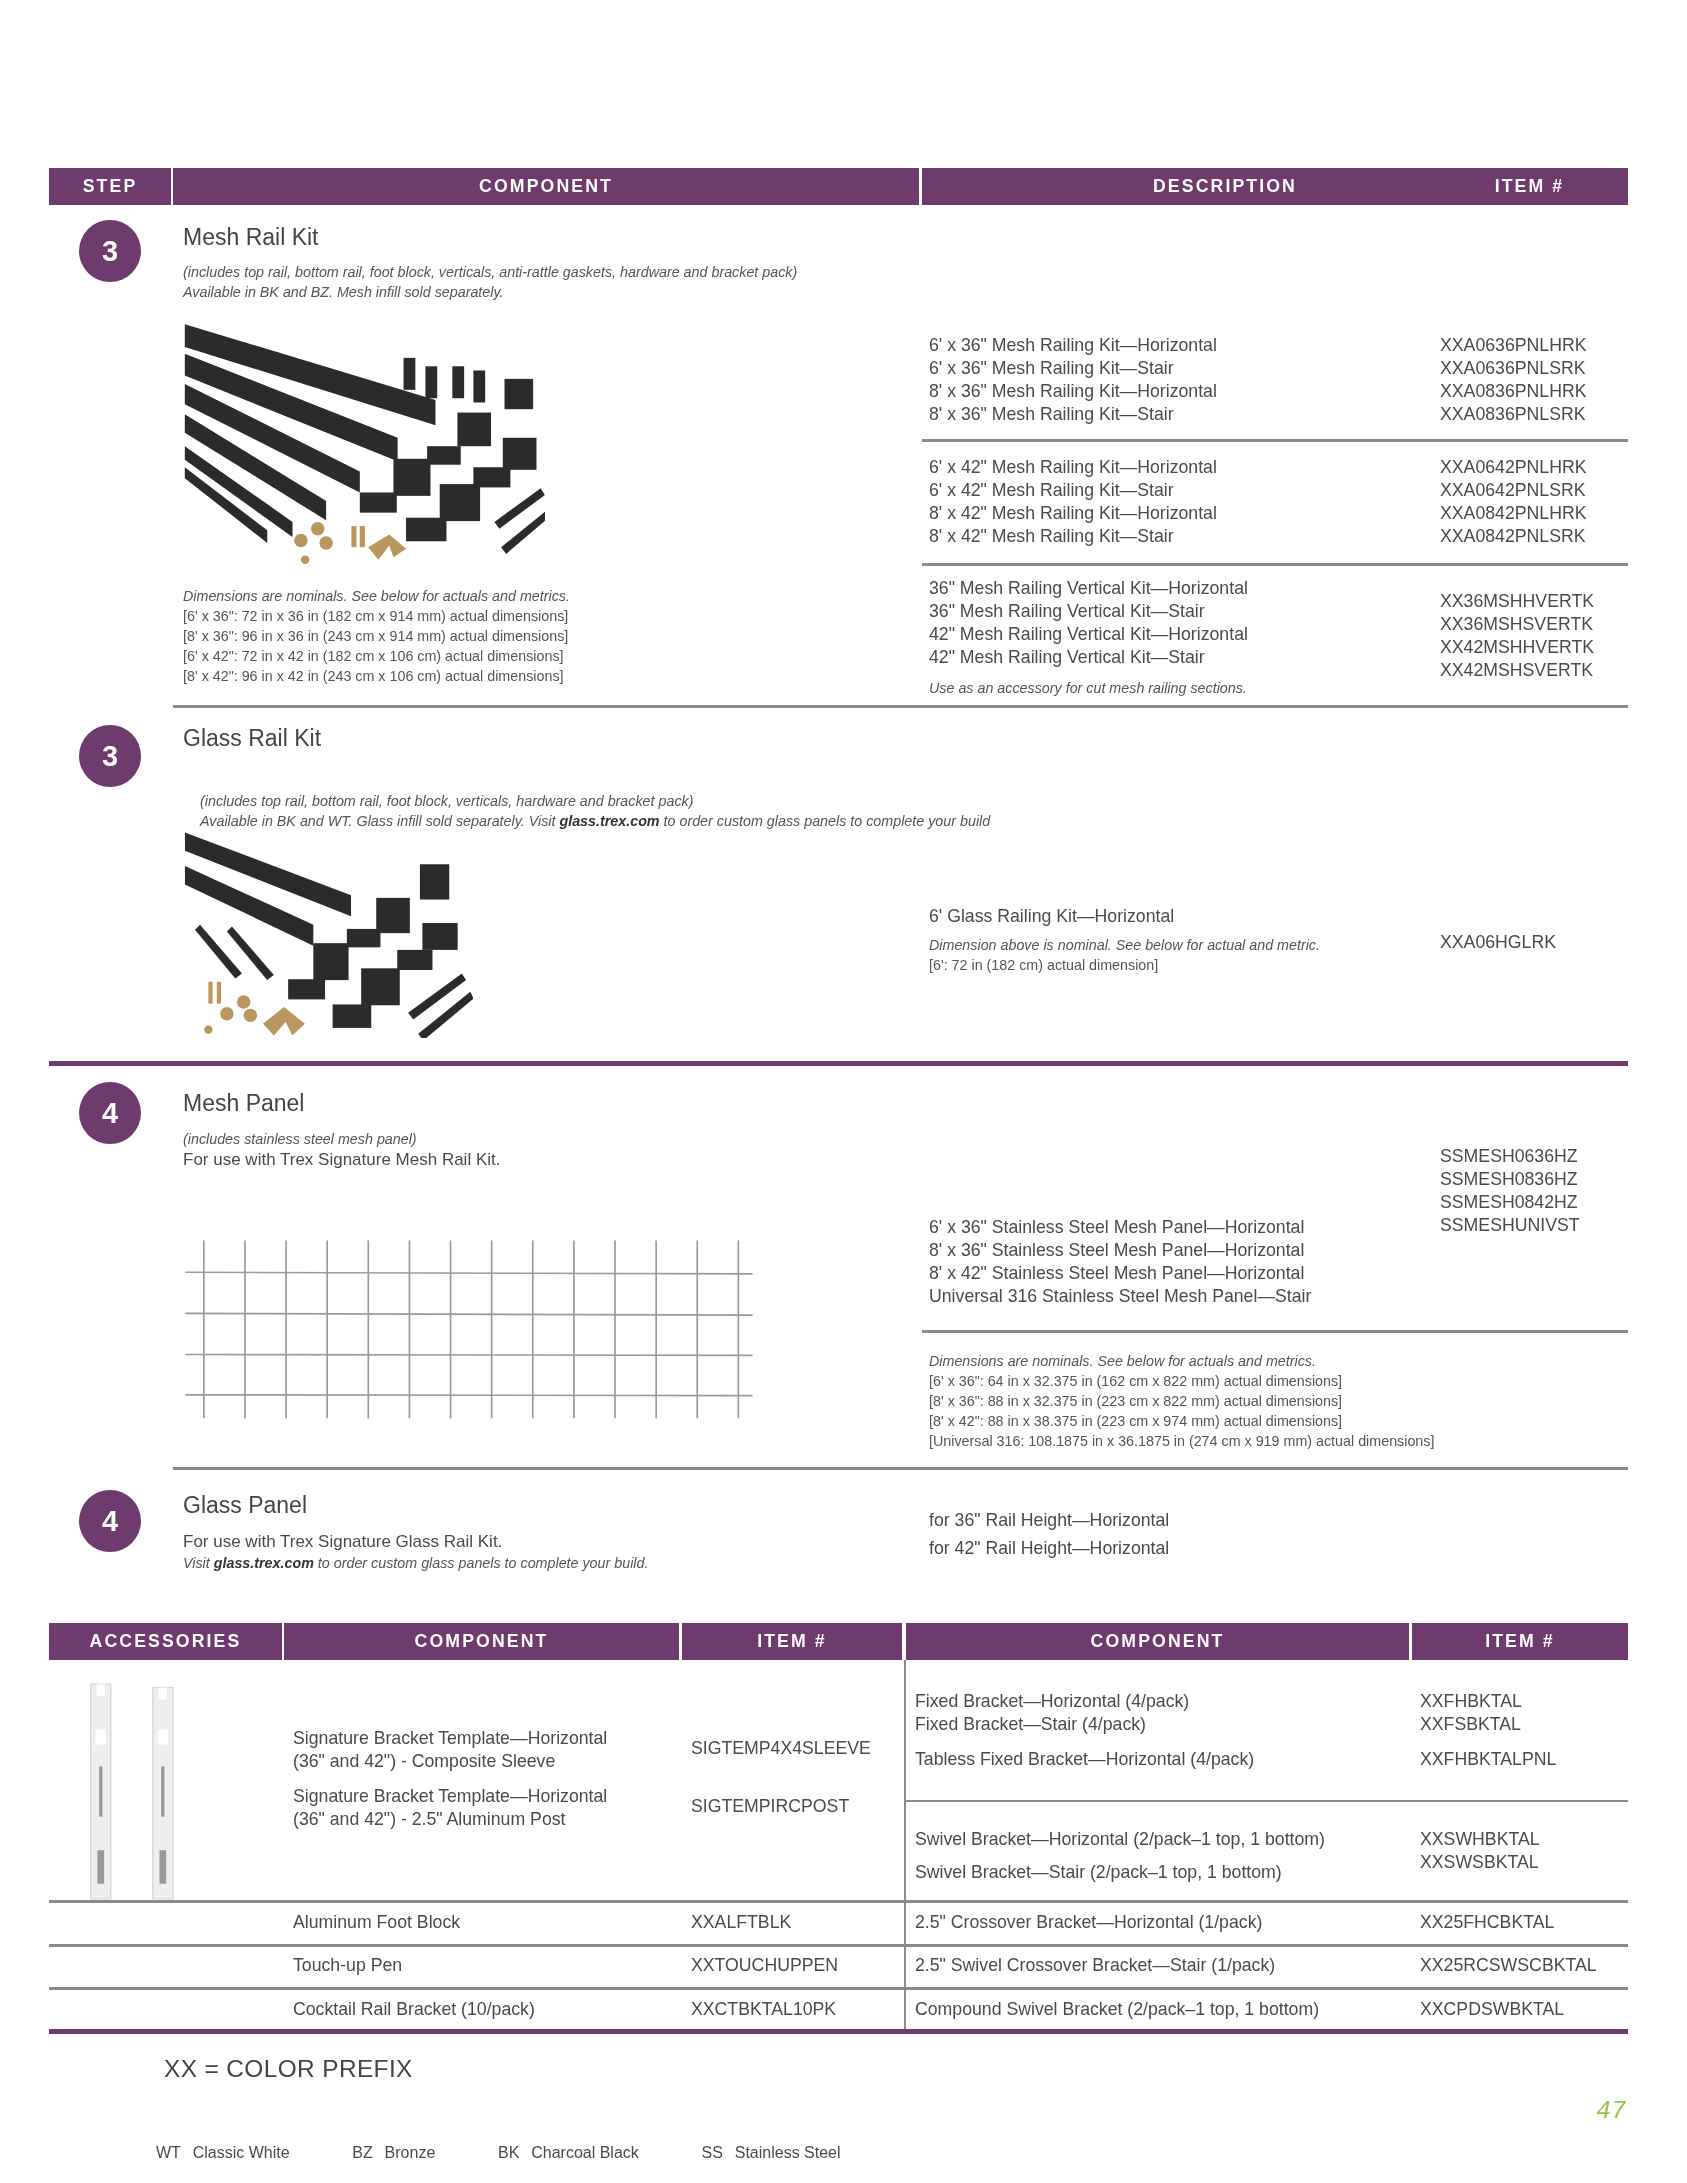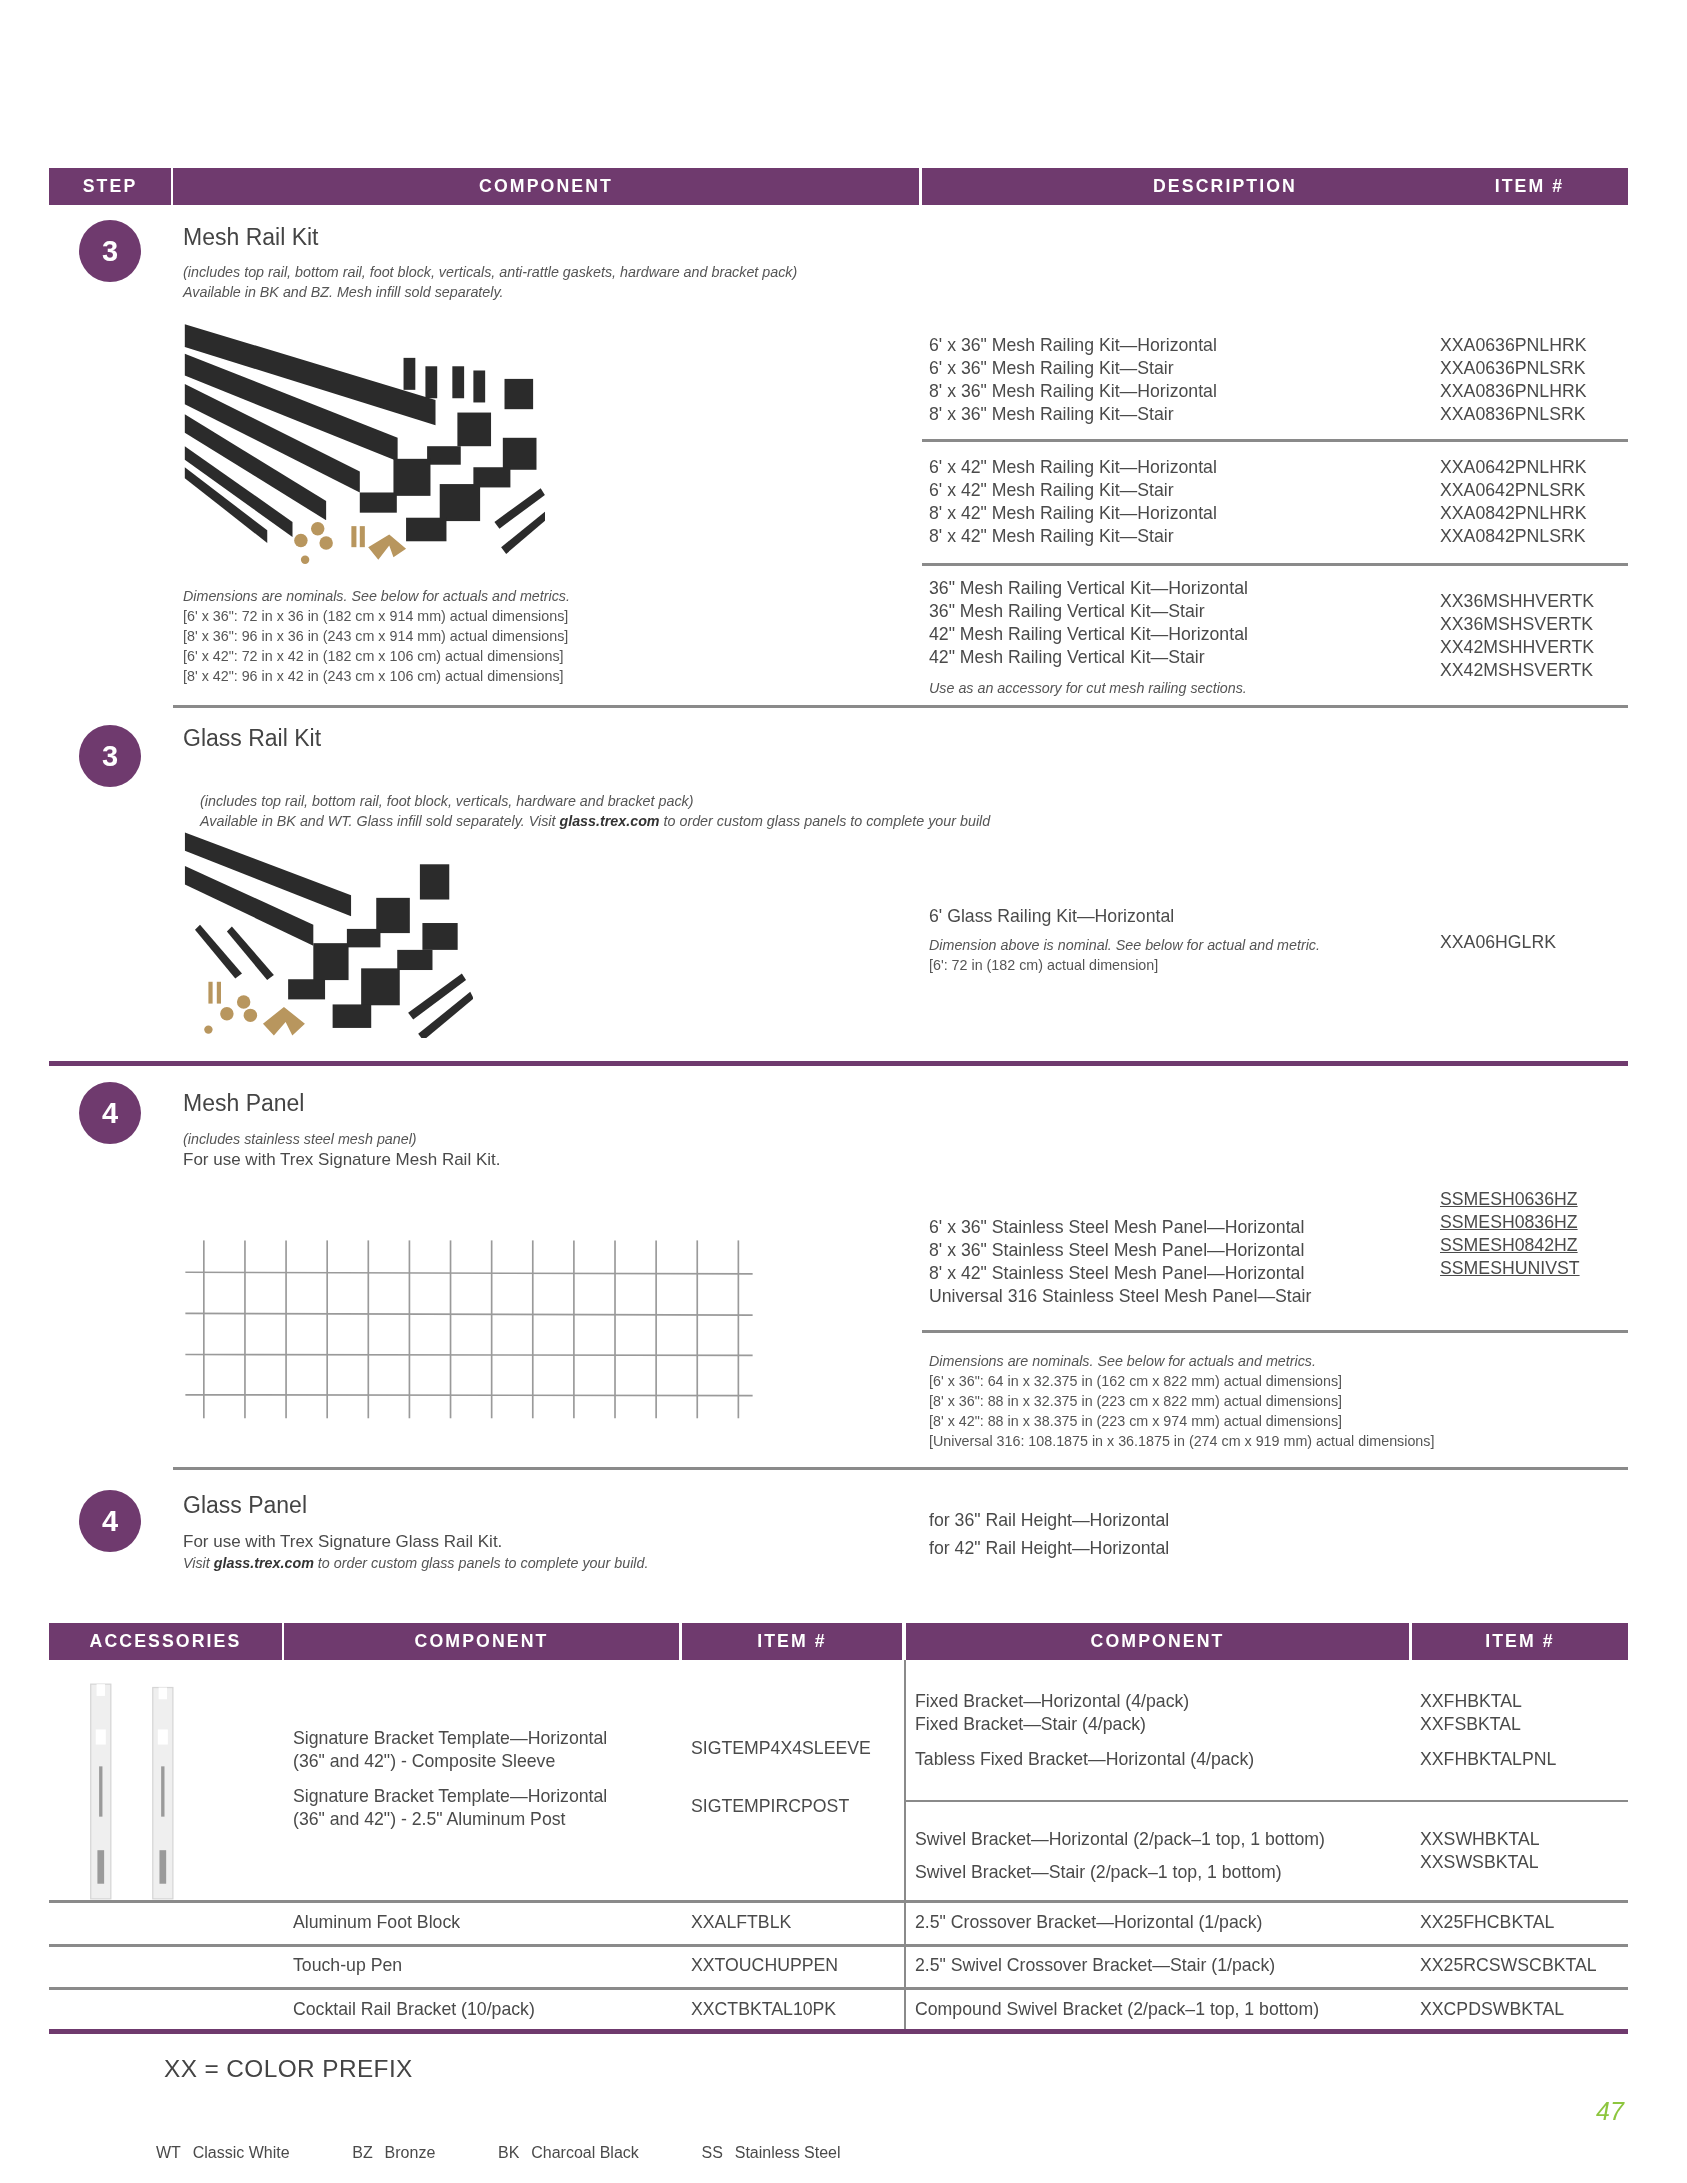--- a/index.html
+++ b/index.html
@@ -207,21 +207,21 @@
     </g>
   </svg>
 </div>
 
 <div class="list" style="left:929px;top:1216px;">
   <div>6' x 36" Stainless Steel Mesh Panel—Horizontal</div>
   <div>8' x 36" Stainless Steel Mesh Panel—Horizontal</div>
   <div>8' x 42" Stainless Steel Mesh Panel—Horizontal</div>
   <div>Universal 316 Stainless Steel Mesh Panel—Stair</div>
 </div>
-<div class="list" style="left:1440px;top:1188px;text-decoration:underline;">
+<div class="list" style="left:1440px;top:1145px;">
   <div>SSMESH0636HZ</div>
   <div>SSMESH0836HZ</div>
   <div>SSMESH0842HZ</div>
   <div>SSMESHUNIVST</div>
 </div>
 <div class="hline" style="left:922px;top:1330px;width:706px;"></div>
 <div class="abs" style="left:929px;top:1351px;">
   <div class="small" style="font-style:italic;">Dimensions are nominals. See below for actuals and metrics.</div>
   <div class="small">[6' x 36": 64 in x 32.375 in (162 cm x 822 mm) actual dimensions]</div>
   <div class="small">[8' x 36": 88 in x 32.375 in (223 cm x 822 mm) actual dimensions]</div>
@@ -321,14 +321,14 @@
 
 <div class="pline" style="left:49px;top:2029px;width:1579px;"></div>
 
 <div class="abs" style="left:164px;top:2055px;font-size:24.4px;color:#444;letter-spacing:0.4px;">XX = COLOR PREFIX</div>
 <div class="abs" style="left:156px;top:2103px;margin-top:41px;">
   <span class="legend-item"><span class="code">WT</span><span>Classic White</span></span>
   <span class="legend-item"><span class="code">BZ</span><span>Bronze</span></span>
   <span class="legend-item"><span class="code">BK</span><span>Charcoal Black</span></span>
   <span class="legend-item"><span class="code">SS</span><span>Stainless Steel</span></span>
 </div>
-<div class="abs" style="left:1596px;top:2097px;font-family:Liberation Sans, sans-serif;font-style:italic;font-size:25px;color:#8dc63f;">47</div>
+<div class="abs" style="left:1596px;top:2097px;font-family:Liberation Mono, monospace;font-style:italic;font-size:25px;color:#8dc63f;">47</div>
 
 
 </body></html>

